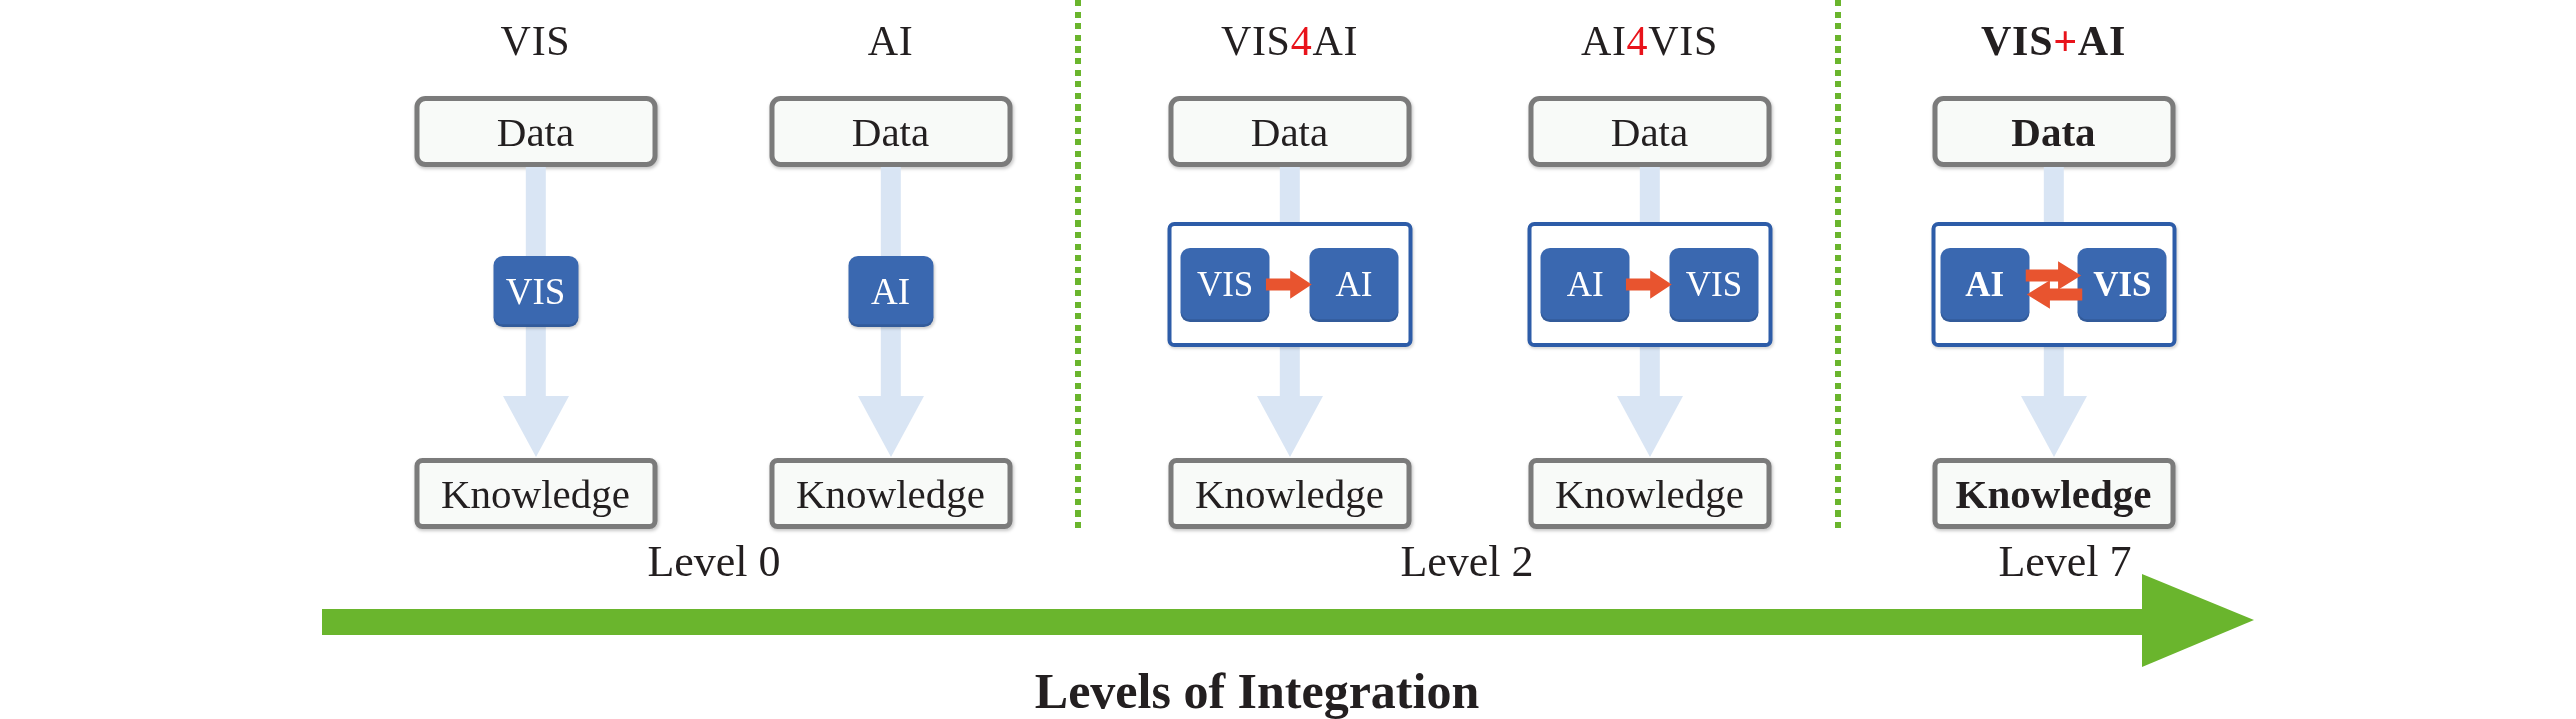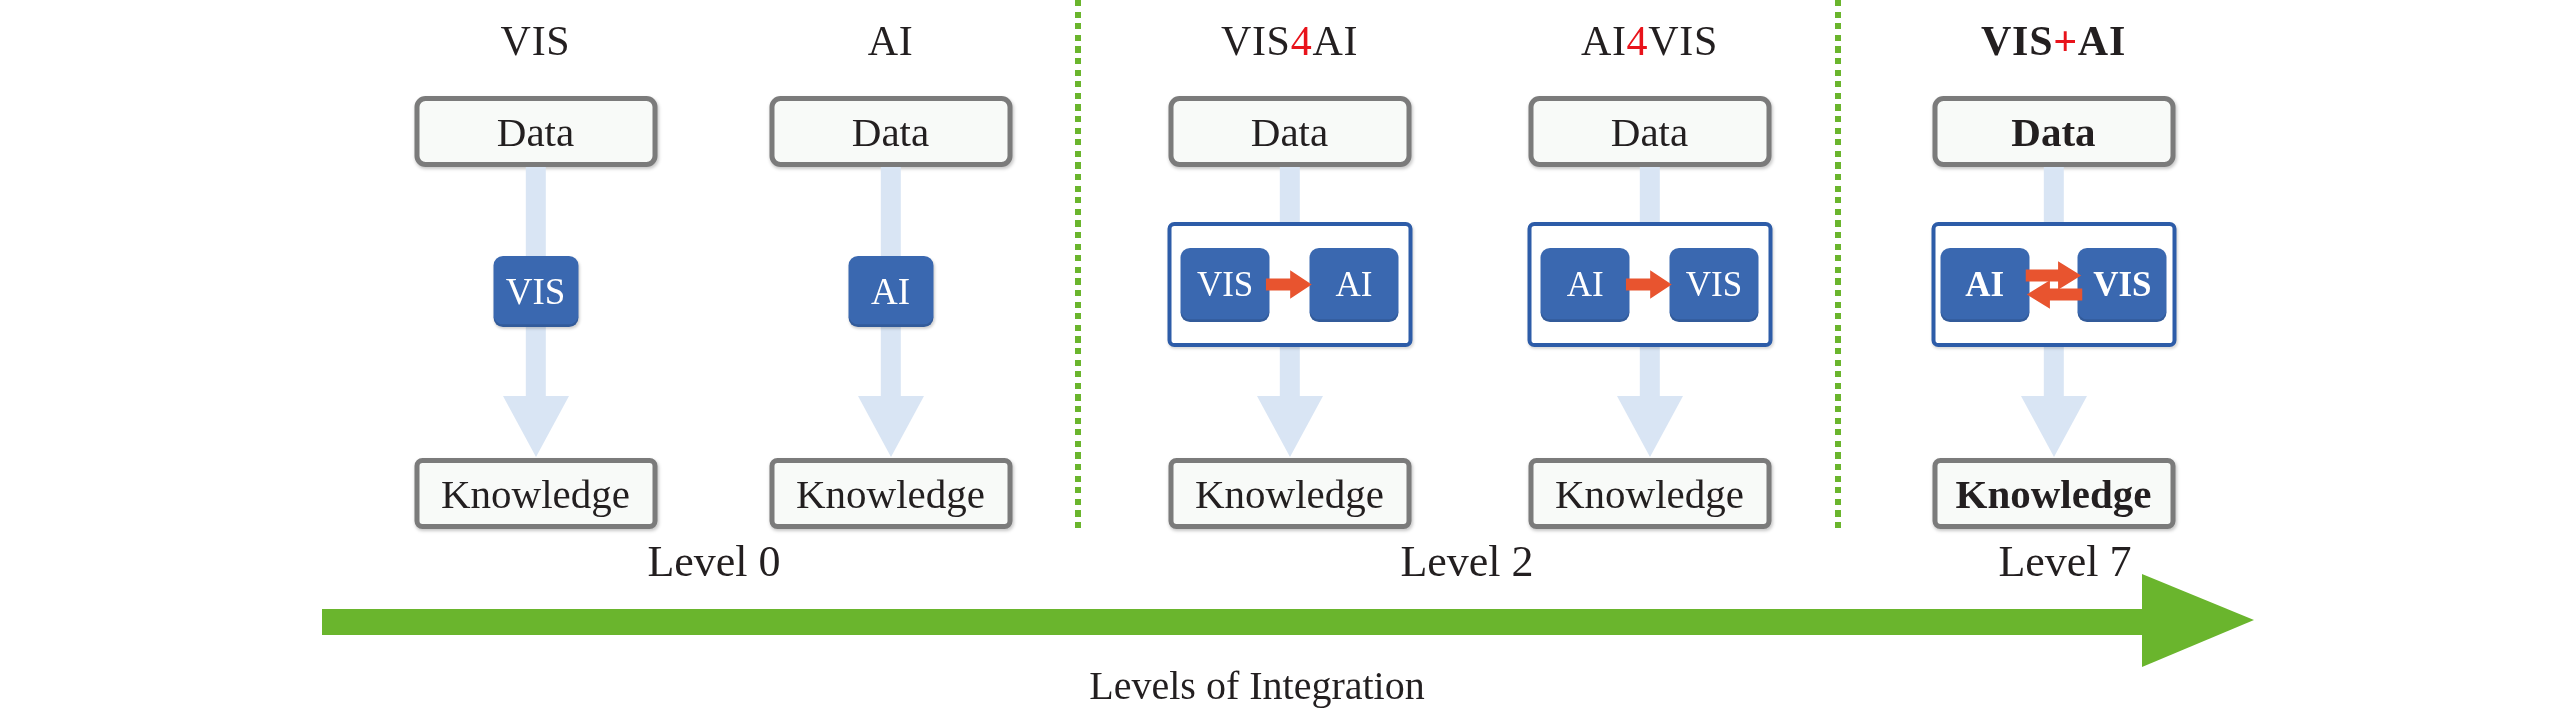--- a/index.html
+++ b/index.html
@@ -117,21 +117,21 @@
   }
   .timeline-head{
     position:absolute;left:2142px;top:574px;
     width:0;height:0;
     border-top:46px solid transparent;
     border-bottom:47px solid transparent;
     border-left:112px solid var(--timeline-green);
   }
   .timeline-label{
     position:absolute;left:1257px;top:662px;transform:translateX(-50%);
-    font-size:40px;color:var(--text-black);white-space:nowrap;
+    font-size:50px;color:var(--text-black);white-space:nowrap;font-weight:bold;
   }
 </style>
 </head>
 <body>
 
 <div class="stage">
 
   <div class="separator sep-1"></div>
   <div class="separator sep-2"></div>
 

